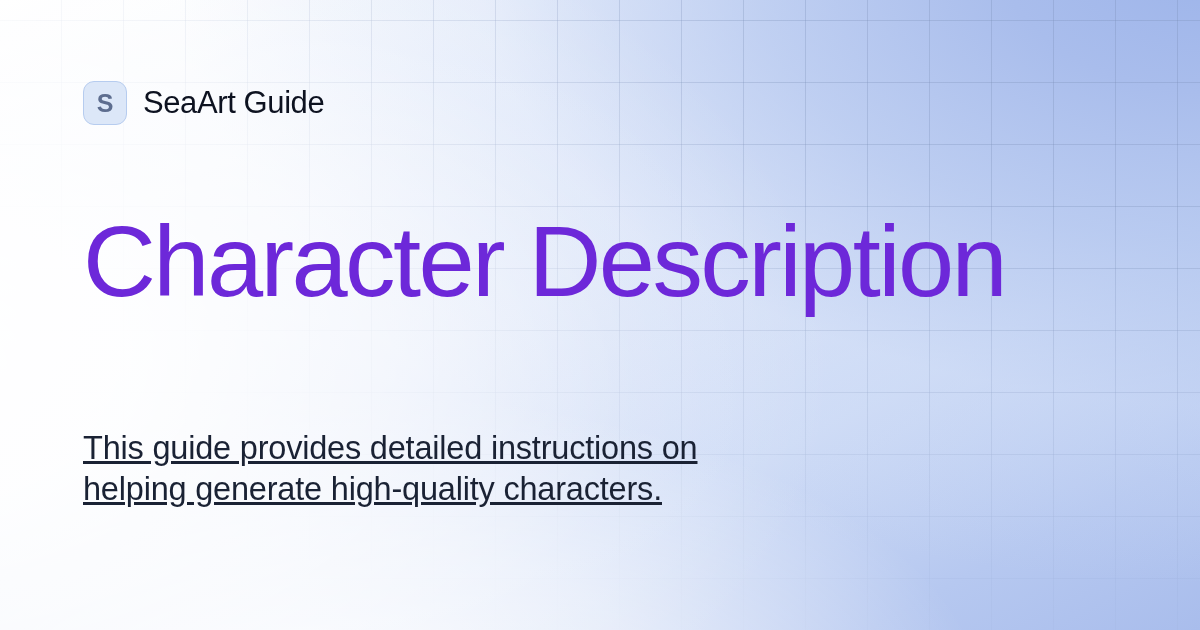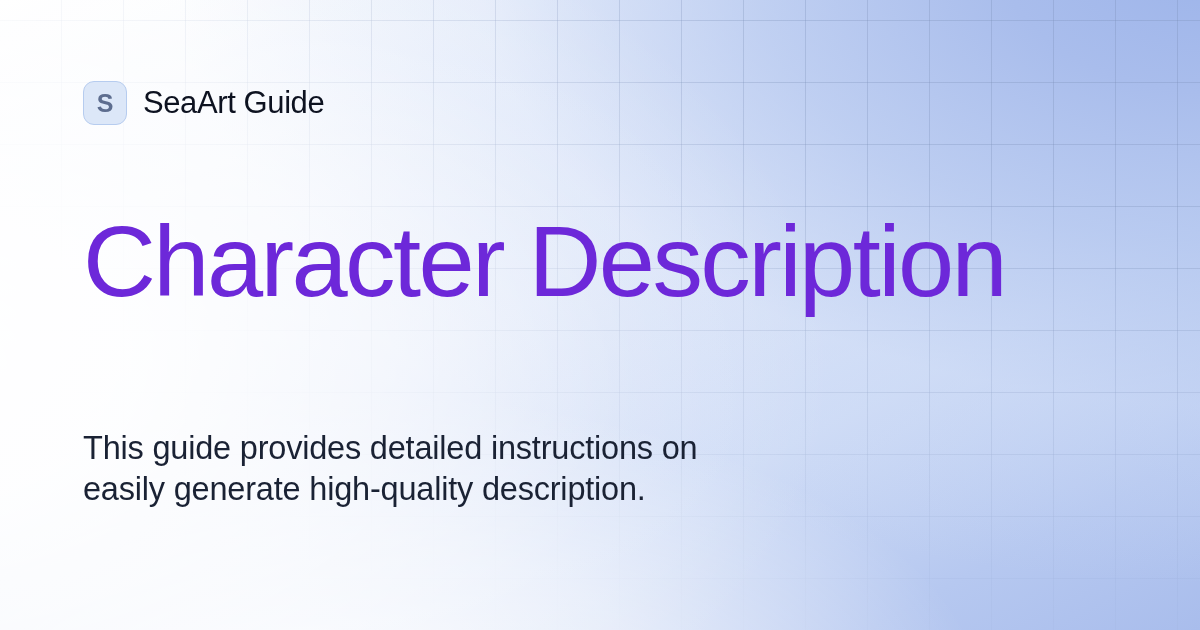--- a/index.html
+++ b/index.html
@@ -158,21 +158,21 @@
     top: 428px;
     left: 0;
     width: 840px;
     font-size: 32.5px;
     font-weight: normal;
     line-height: 41px;
     letter-spacing: -0.2px;
     color: #1a2234;
   }
 
-  .subtitle .sub-line { display: block; white-space: nowrap; }
+  .subtitle .sub-line { display: block; white-space: nowrap; text-decoration: underline; }
 </style>
 </head>
 <body>
 
 <div class="og-card">
 
   <div class="bg-gradient"></div>
   <div class="bg-corner-glow"></div>
   <div class="bg-grid"></div>
   <div class="bg-white-wash"></div>
@@ -183,17 +183,17 @@
       <div class="brand-badge">S</div>
       <div class="brand-name">SeaArt Guide</div>
     </div>
 
     <h1 class="headline">
       <span class="hl-line">Character Description</span>
     </h1>
 
     <p class="subtitle">
       <span class="sub-line">This guide provides detailed instructions on</span>
-      <span class="sub-line">easily generate high-quality description.</span>
+      <span class="sub-line">helping generate high-quality characters.</span>
     </p>
 
   </div>
 </div>
 
 </body></html>

